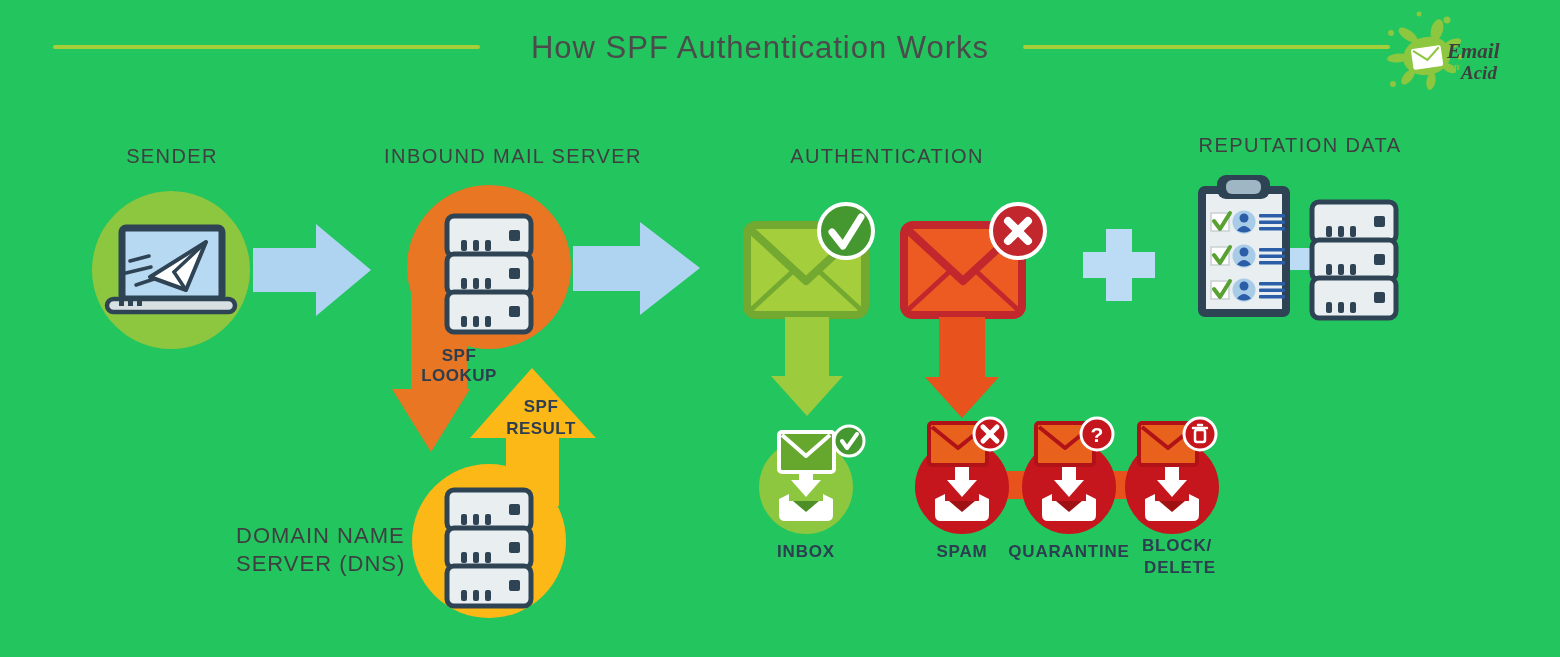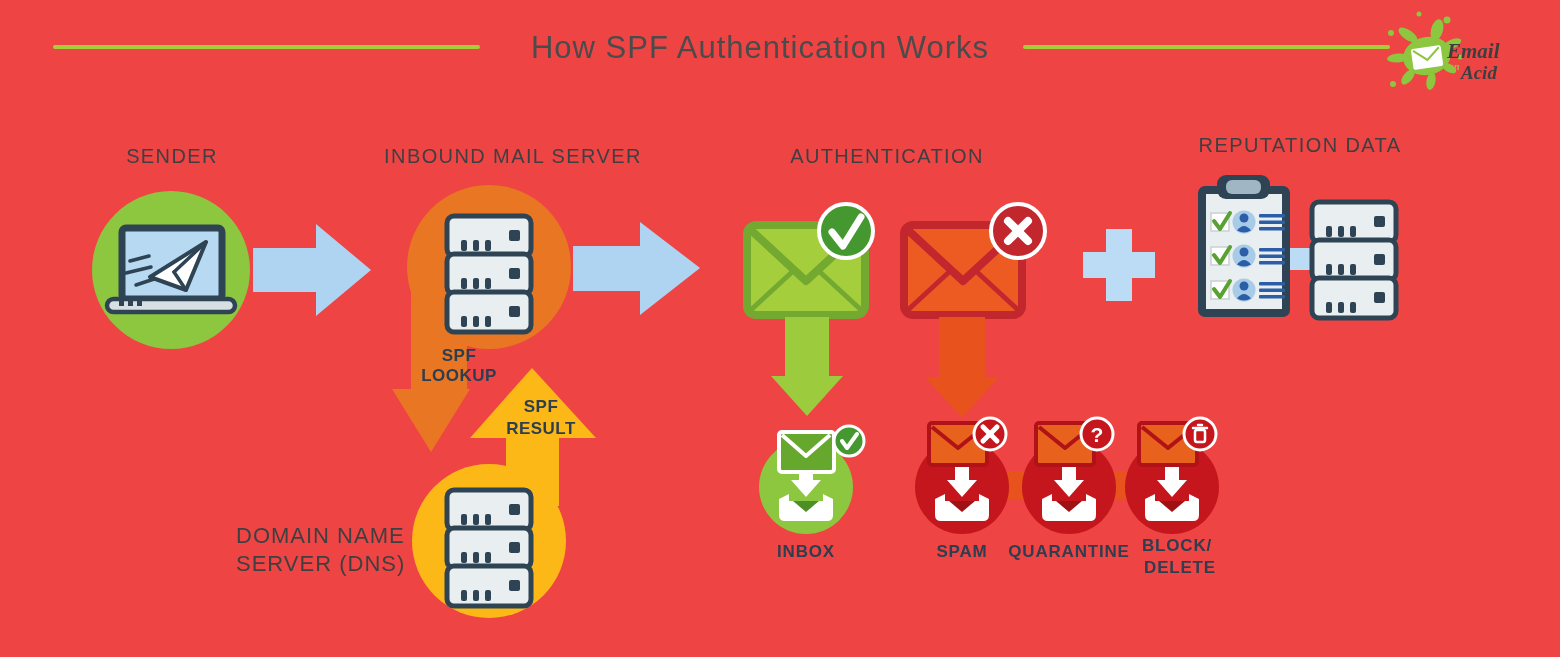--- a/index.html
+++ b/index.html
@@ -1,16 +1,16 @@
 <!DOCTYPE html>
 <html style="--green: #8DC63F; --green-arrow: #9CCB3E; --green-badge: #44982F; --green-env-body: #A5CE3C; --green-env-border: #73A930; --green-env-dark: #66A72E; --green-check: #58A132; --green-notch: #4D8F26; --line-green: #A6CE39; --blue-arrow: #AFD4F2; --blue-plus: #BCDCF5; --blue-screen: #B7D9F2; --orange: #E87622; --orange-arrow: #E8521C; --yellow: #FBB817; --red: #C4161C; --red-dark: #A01114; --red-env-body: #EE5B22; --red-env-border: #C1272D; --mini-env-body: #E8611D; --mini-env-border: #B01217; --navy: #2E4454; --icon-fill: #E9EEF0; --base-gray: #D8DFE2; --paper: #E9EEF0; --clip-gray: #9FB6C4; --avatar-bg: #A8CBE8; --avatar-fg: #2B5EA7; --title-text: #4B4B4B; --label-text: #3F3F42; --navy-text: #2C3E50;"><head>
 <meta charset="utf-8">
 <style>
   html,body{margin:0;padding:0;background:#fff}
-  .stage{width:1560px;height:657px;position:relative;background:#ef4444;overflow:hidden;font-family:"Liberation Sans",sans-serif}
+  .stage{width:1560px;height:657px;position:relative;background:#22c55e;overflow:hidden;font-family:"Liberation Sans",sans-serif}
   svg{display:block}
   text{font-family:"Liberation Sans",sans-serif}
   .title{font-size:31px;fill:var(--title-text,#4B4B4B);text-anchor:middle;letter-spacing:1px}
   .lbl{font-size:20px;fill:var(--label-text,#3F3F42);text-anchor:middle;letter-spacing:1.4px}
   .dns-lbl{font-size:22px;fill:var(--label-text,#3F3F42);text-anchor:start;letter-spacing:1px}
   .navy-lbl{font-size:17px;font-weight:bold;fill:var(--navy-text,#2C3E50);text-anchor:middle;letter-spacing:0.8px}
   .arrow-lbl{font-size:17px;font-weight:bold;fill:var(--navy-text,#2C3E50);text-anchor:middle;letter-spacing:0.5px}
   .badge-q{font-size:21px;font-weight:bold;fill:#fff;text-anchor:middle}
   .logo-main{font-size:21px;font-weight:bold;font-style:italic;font-family:"Liberation Serif",serif;fill:#3E3E3E}
   .logo-on{font-size:10px;font-weight:bold;font-style:italic;font-family:"Liberation Serif",serif;fill:var(--green,#8DC63F)}

